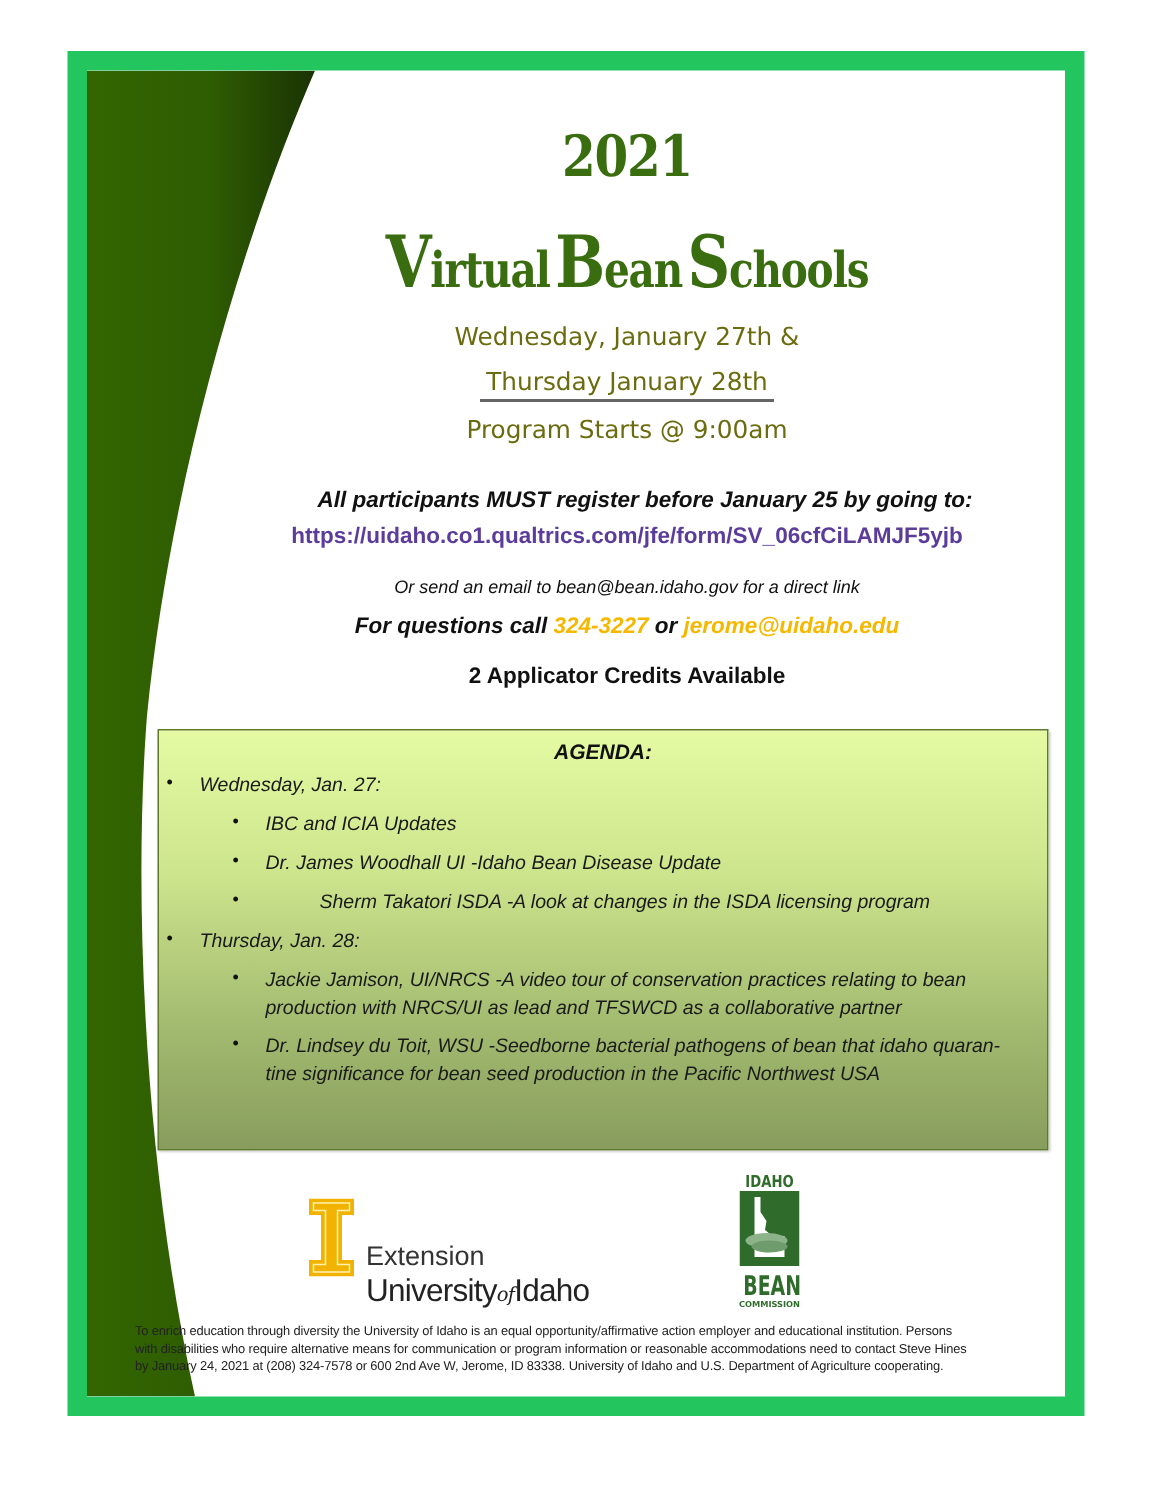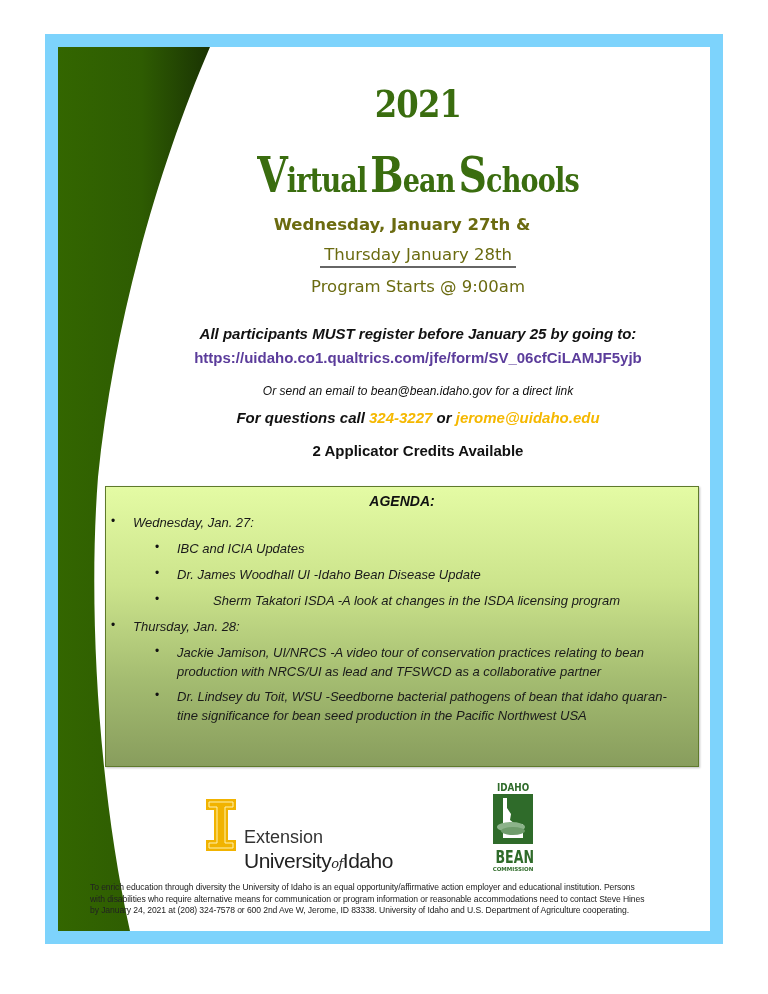--- a/index.html
+++ b/index.html
@@ -1,30 +1,30 @@
 <!DOCTYPE html>
 <html><head>
 <meta charset="utf-8">
 <style>
   html, body { margin:0; padding:0; background:#ffffff; }
   body { width:768px; height:994px; position:relative; overflow:hidden; font-family:"Liberation Sans", sans-serif; }
-  .frame { position:absolute; left:45px; top:34px; width:678px; height:910px; background:#7dd3fc; }
+  .frame { position:absolute; left:45px; top:34px; width:678px; height:910px; background:#22c55e; }
   .inner { position:absolute; left:13px; top:13px; width:652px; height:884px; background:#ffffff; overflow:hidden; }
   .swoosh { position:absolute; left:0; top:0; width:200px; height:884px; }
   .center { position:absolute; left:0; width:100%; text-align:center; }
   .year { top:34px; left:60px; width:600px; font-family:"DejaVu Serif", serif; font-weight:bold; font-size:38px; color:#3a6d0f; letter-spacing:-1px; transform:scaleX(0.85); }
   .title { top:100px; left:60px; width:600px; font-family:"DejaVu Serif", serif; font-weight:bold; color:#3a6d0f; transform:scaleX(0.82); letter-spacing:-1px; }
   .title .big { font-size:48px; }
   .title .small { font-size:33px; }
   .dates { color:#6b6b10; font-size:16.5px; font-family:"DejaVu Sans", sans-serif; }
-  .d1 { top:168px; left:44px; width:600px;font-weight:bold; }
+  .d1 { top:168px; left:60px; width:600px; }
   .d2 { top:198px; left:60px; width:600px; }
   .d2 span { display:inline-block; border-bottom:2px solid #666; padding:0 4px 2px 4px;text-align:center; }
   .d3 { top:230px; left:60px; width:600px; }
-  .reg { top:278px; left:60px; width:600px; font-style:italic; font-weight:bold; font-size:15px; color:#111; }
+  .reg { top:278px; left:72px; width:600px; font-style:italic; font-weight:bold; font-size:15px; color:#111; }
   .url { top:302px; left:60px; width:600px; font-weight:bold; font-size:15px; color:#5b3c9b; }
   .email { top:337px; left:60px; width:600px; font-style:italic; font-weight:normal; font-size:12px; color:#111; }
   .questions { top:362px; left:60px; width:600px; font-style:italic; font-weight:bold; font-size:15px; color:#111; }
   .questions .accent { color:#f5b800; }
   .credits { top:395px; left:60px; width:600px; font-weight:bold; font-size:15px; color:#111; }
   .agenda { position:absolute; left:47px; top:439px; width:592px; height:279px; border:1px solid #5f7a2c;
             background:linear-gradient(to bottom, #e4fba4 0%, #cce48c 35%, #a3bb70 70%, #889d5d 100%);
             box-shadow:1px 1px 2px rgba(0,0,0,0.25); }
   .agenda-title { position:absolute; top:6px; width:100%; text-align:center; font-style:italic; font-weight:bold; font-size:14px; color:#111; }
   .ag { position:absolute; font-style:italic; font-size:13px; color:#1a1a1a; line-height:19px; }

